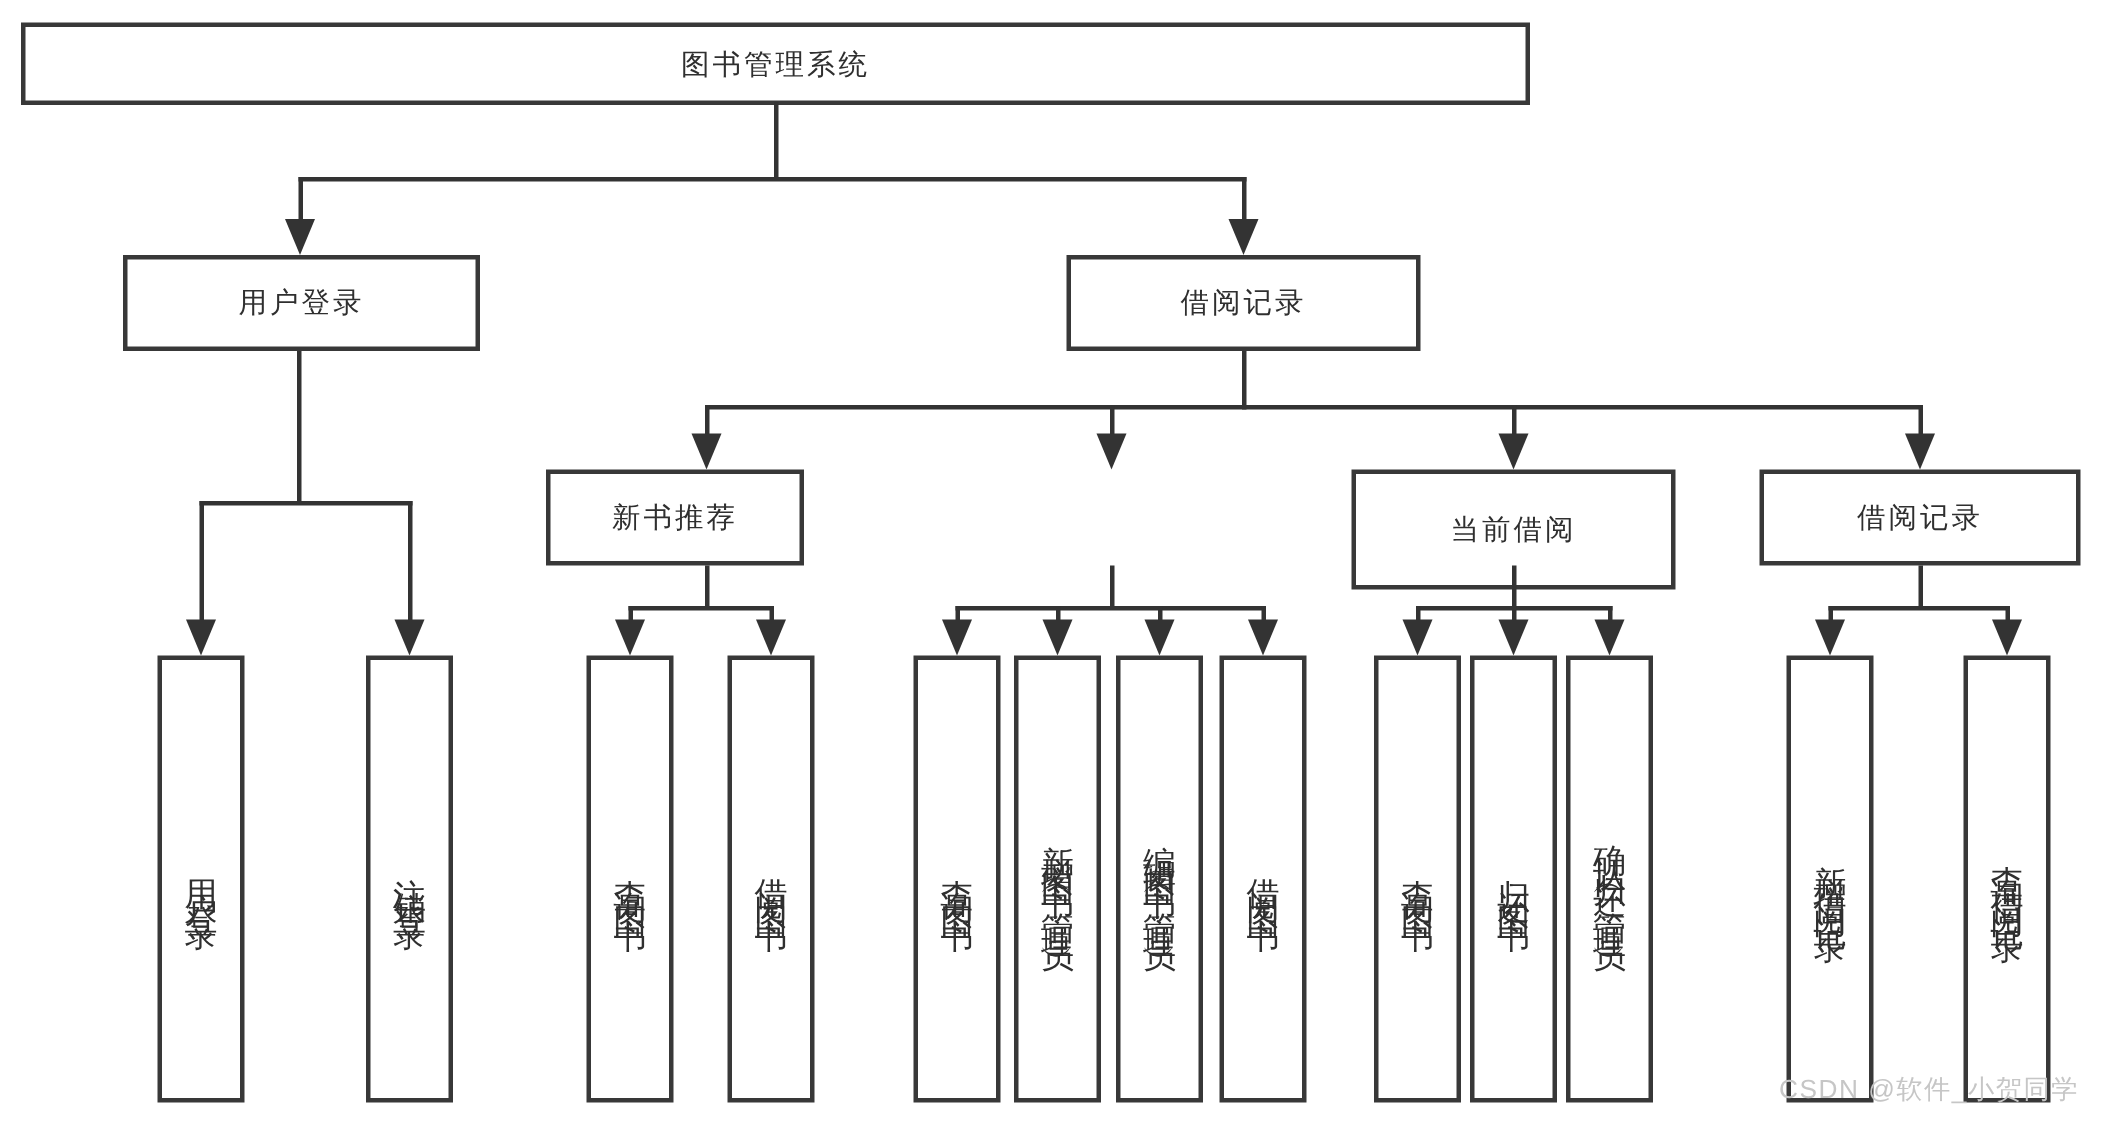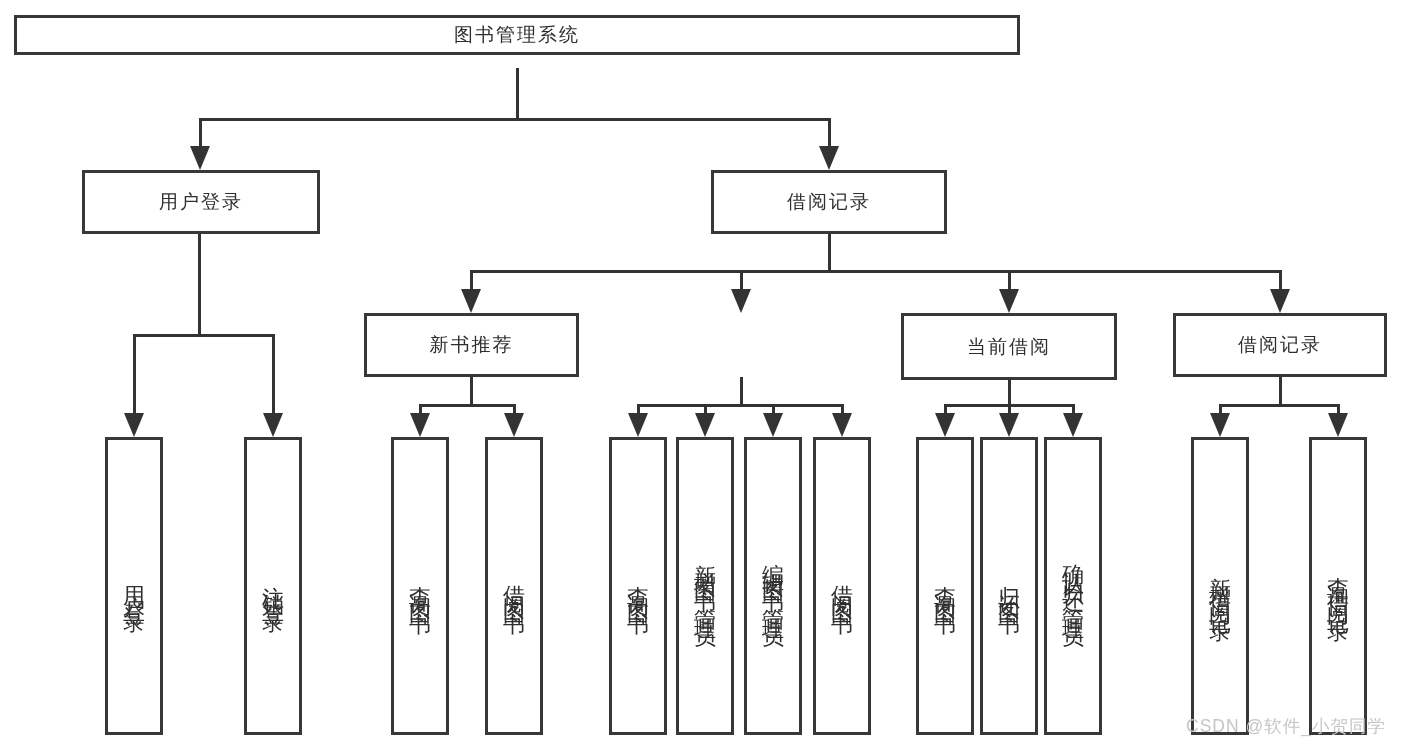--- a/index.html
+++ b/index.html
@@ -31,30 +31,30 @@
     position:absolute;left:1186px;top:714px;z-index:5;
     font-size:17.5px;letter-spacing:1px;
     color:var(--wm,#c6c6c6);white-space:nowrap;text-align:center;
   }
 </style>
 </head>
 <body>
 
 <div id="stage">
 
-  <div class="box" style="left:14px;top:15px;width:1006px;height:40px;">图书管理系统</div>
+  <div class="box" style="left:14px;top:15px;width:1006px;height:55px;">图书管理系统</div>
 
   <div class="box" style="left:82px;top:170px;width:238px;height:64px;">用户登录</div>
 
   <div class="box" style="left:711px;top:170px;width:236px;height:64px;">借阅记录</div>
 
-  <div class="box" style="left:364px;top:313px;width:215px;height:64px;">新书推荐</div>
+  <div class="box" style="left:364px;top:313px;width:172px;height:64px;">新书推荐</div>
 
 
-  <div class="box" style="left:901px;top:313px;width:216px;height:67px;">当前借阅</div>
+  <div class="box" style="left:901px;top:313px;width:216px;height:80px;">当前借阅</div>
 
   <div class="box" style="left:1173px;top:313px;width:214px;height:64px;">借阅记录</div>
 
   <div class="box leaf" style="left:105px;top:437px;width:58px;height:298px;">
     <span>用户登录</span>
   </div>
   <div class="box leaf" style="left:244px;top:437px;width:58px;height:298px;">
     <span>注销登录</span>
   </div>
 

